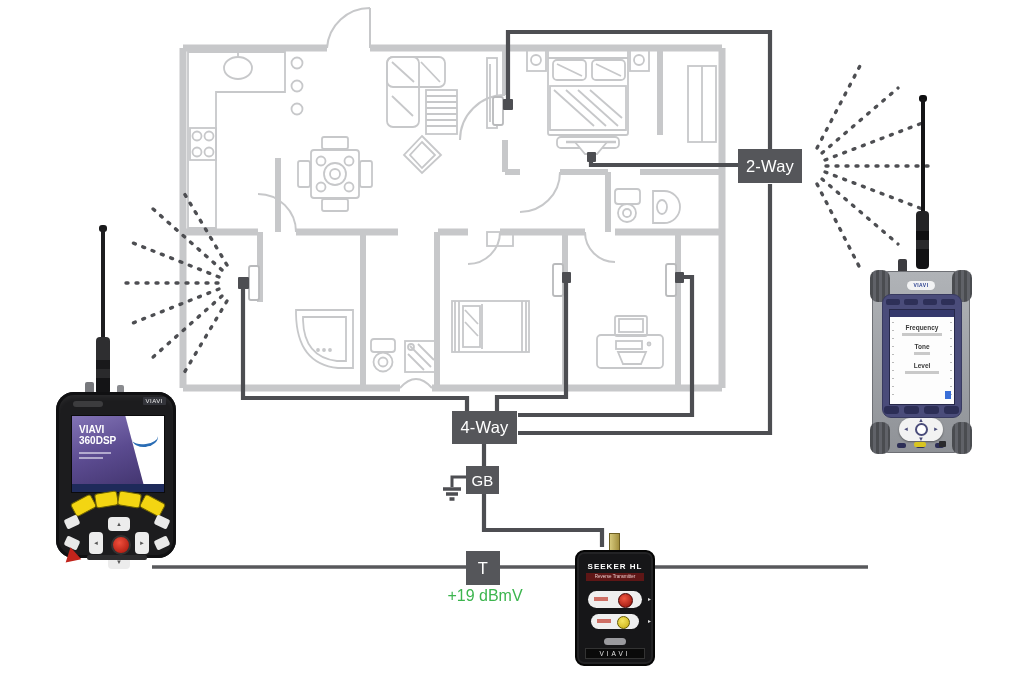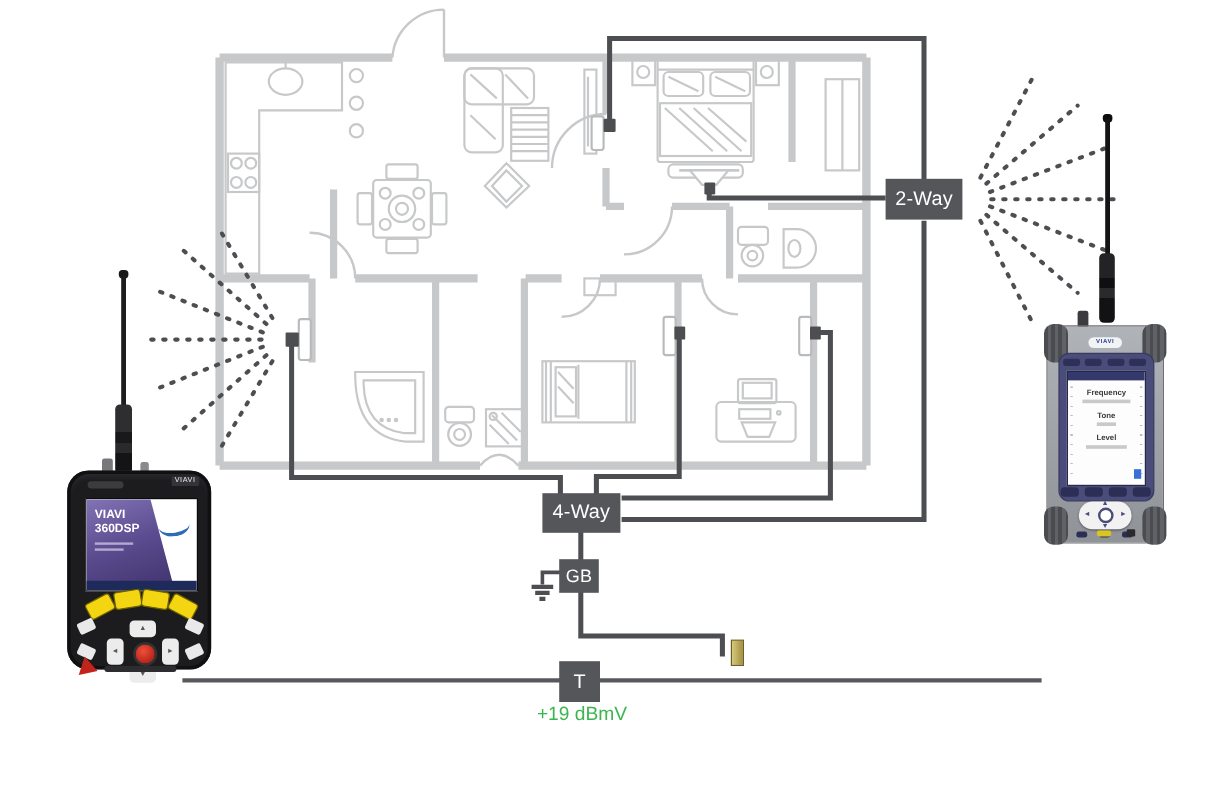--- a/index.html
+++ b/index.html
@@ -363,15 +363,31 @@
       <span class="dr-tiny" style="left:24px;"></span>
       <span class="dr-tiny" style="left:43px;"></span>
       <span class="dr-tiny" style="left:62px;"></span>
       <span class="dr-yellow"></span>
       <span class="dr-dot"></span>
     </div>
   </div>
 
   <div class="seeker">
     <div class="sk-gold"></div>
+    <div class="sk-body">
+      <div class="sk-title">SEEKER HL</div>
+      <div class="sk-sub">Reverse Transmitter</div>
+      <div class="sk-oval">
+        <span class="sk-ovaltxt"></span>
+        <span class="sk-red"></span>
+        <span class="sk-glyph" style="right:-9px;top:5px;">▸</span>
+      </div>
+      <div class="sk-oval small">
+        <span class="sk-ovaltxt" style="top:5px;"></span>
+        <span class="sk-yel"></span>
+        <span class="sk-glyph" style="right:-12px;top:4px;">▸</span>
+      </div>
+      <div class="sk-pill"></div>
+      <div class="sk-brand">VIAVI</div>
+    </div>
   </div>
 
 </div>
 
 </body></html>

